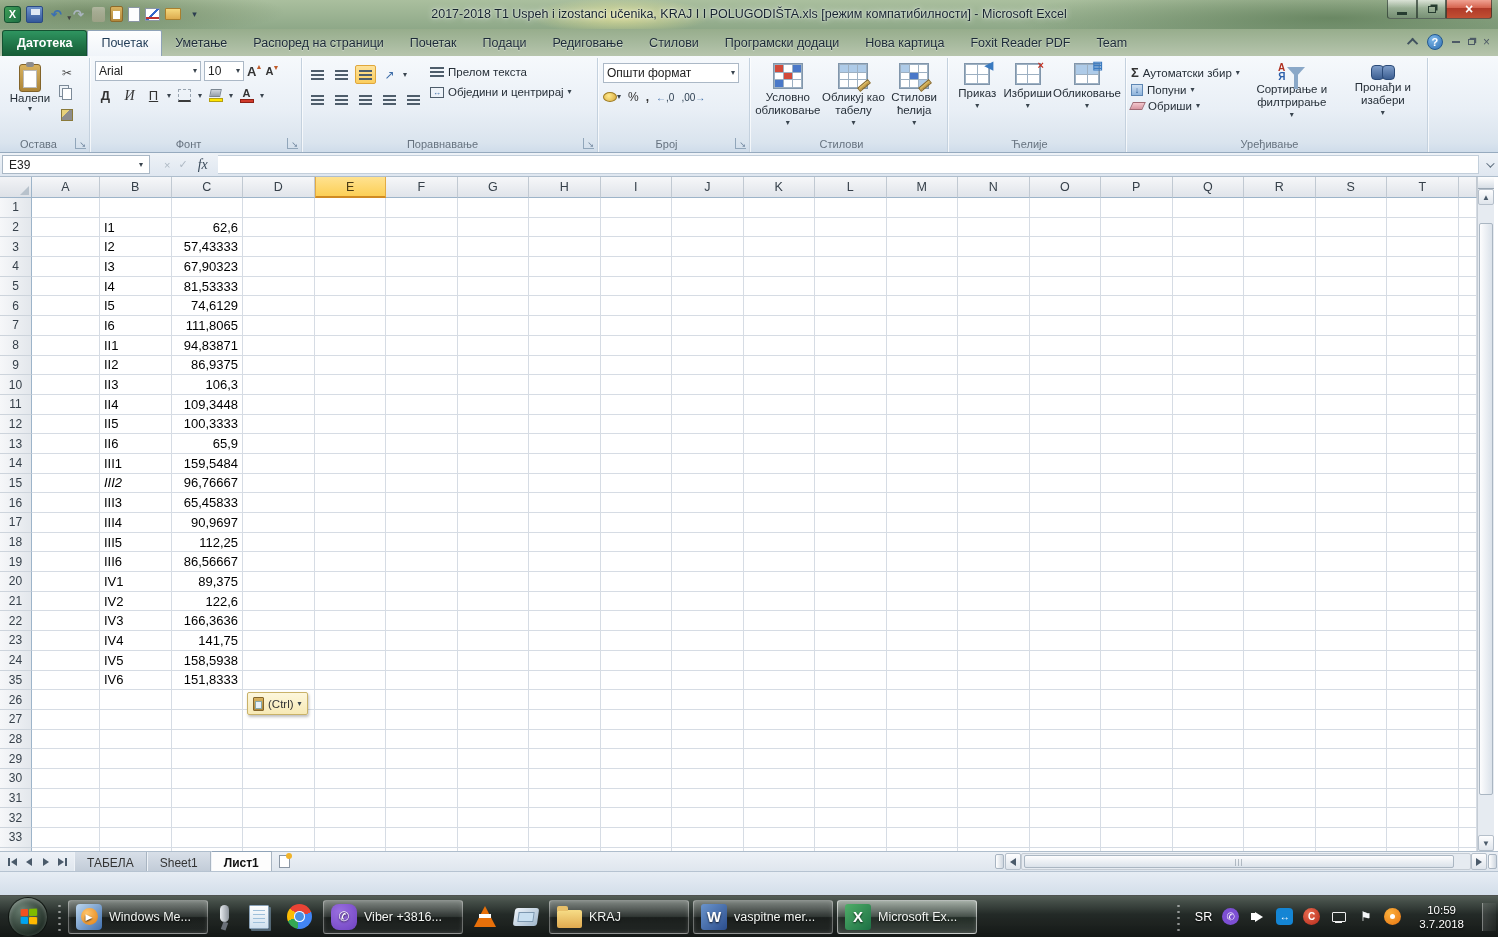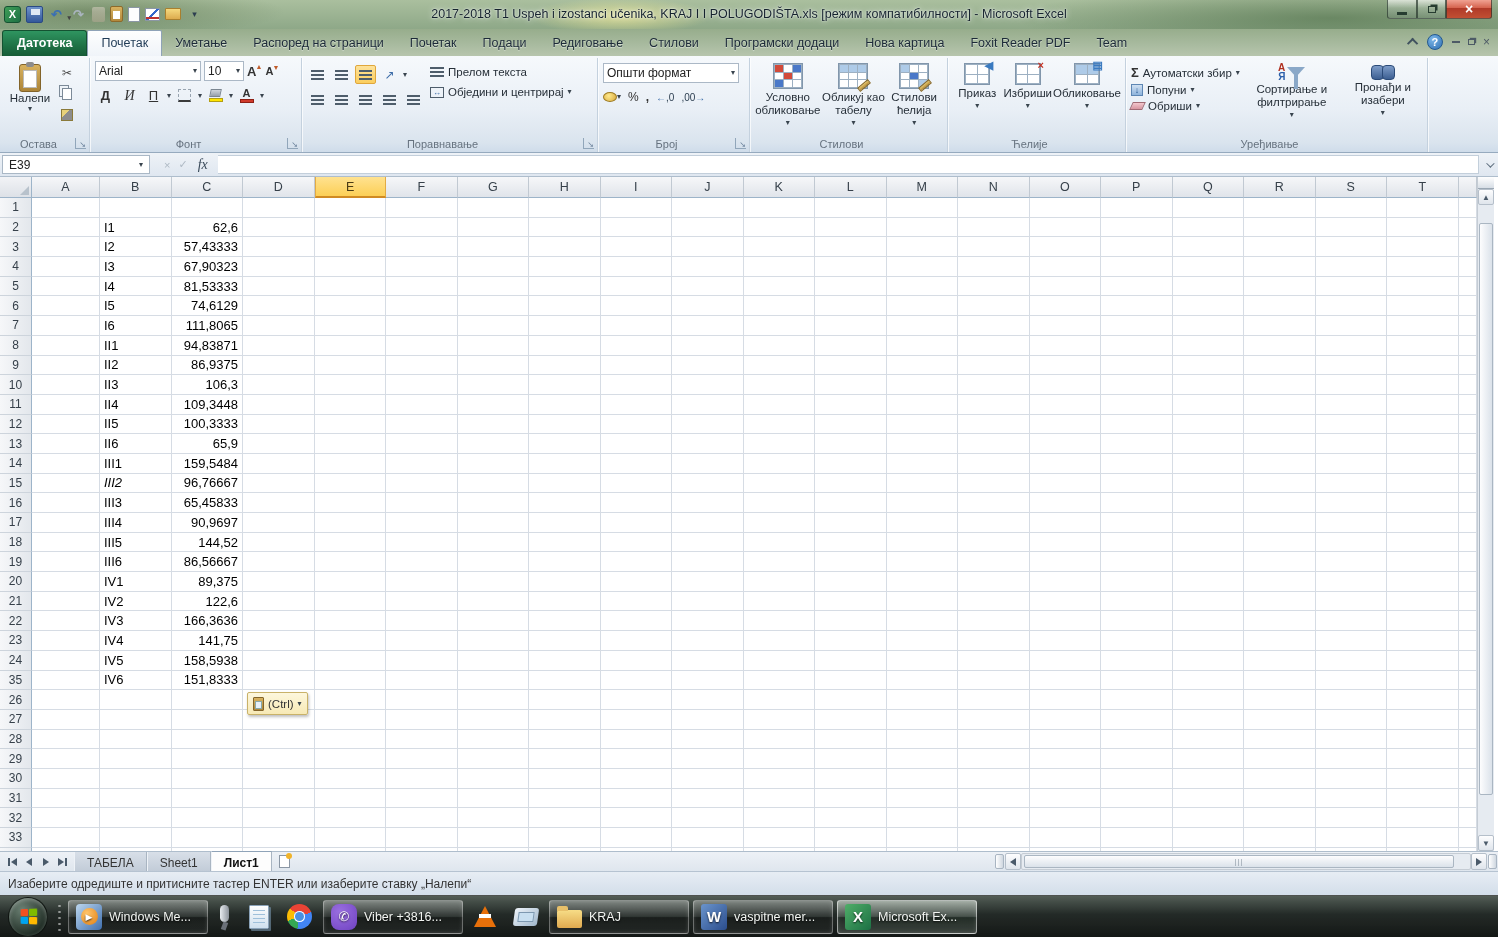--- a/index.html
+++ b/index.html
@@ -1098,21 +1098,21 @@
         <div class="cell" style="width: 71.5px;"></div>
         <div class="cell" style="width: 71.5px;"></div>
         <div class="cell" style="width: 71.5px;"></div>
         <div class="cell" style="width: 71.5px;"></div>
         <div class="cell" style="width: 18.5px;"></div>
       </div>
       <div class="grow">
         <div class="rowhdr">18</div>
         <div class="cell" style="width: 68px;"></div>
         <div class="cell tleft" style="width: 71.5px;">III5</div>
-        <div class="cell tright" style="width: 71.5px;">144,52</div>
+        <div class="cell tright" style="width: 71.5px;">112,25</div>
         <div class="cell" style="width: 71.5px;"></div>
         <div class="cell" style="width: 71.5px;"></div>
         <div class="cell" style="width: 71.5px;"></div>
         <div class="cell" style="width: 71.5px;"></div>
         <div class="cell" style="width: 71.5px;"></div>
         <div class="cell" style="width: 71.5px;"></div>
         <div class="cell" style="width: 71.5px;"></div>
         <div class="cell" style="width: 71.5px;"></div>
         <div class="cell" style="width: 71.5px;"></div>
         <div class="cell" style="width: 71.5px;"></div>
@@ -1558,21 +1558,20 @@
   <div id="htrack">
       <div id="hthumb">|||</div>
     </div>
   <div class="hsb">
       <span class="tri-r"></span>
     </div>
   <div class="hsplit"></div>
 </div>
 
 <div class="band" id="statusbar">
-  <div id="status-msg">Изаберите одредиште и притисните тастер ENTER или изаберите ставку „Налепи“</div>
 </div>
 
 <div class="band" id="taskbar">
   <div id="startorb">
     <span class="winflag">
         <i></i>
         <i></i>
         <i></i>
         <i></i>
       </span>
@@ -1608,13 +1607,31 @@
       </div>
       <div class="tbtn framed">
         <span class="tic tic-word"></span>
         <span>vaspitne mer...</span>
       </div>
       <div class="tbtn framed active-task">
         <span class="tic tic-excel"></span>
         <span>Microsoft Ex...</span>
       </div>
     </div>
+  <div id="tray">
+    <div class="tdots"></div>
+    <span id="lang">SR</span>
+    <span id="trayicons" style="display:flex;align-items:center;gap:10px">
+        <span class="tri tri-viber"></span>
+        <span class="tri tri-volume"></span>
+        <span class="tri tri-teamviewer"></span>
+        <span class="tri tri-ccleaner"></span>
+        <span class="tri tri-network"></span>
+        <span class="tri tri-flag"></span>
+        <span class="tri tri-avast"></span>
+      </span>
+    <div id="clock">
+      <div>10:59</div>
+      <div>3.7.2018</div>
+    </div>
+    <div id="showdesk"></div>
+  </div>
 </div>
 
 </body></html>

